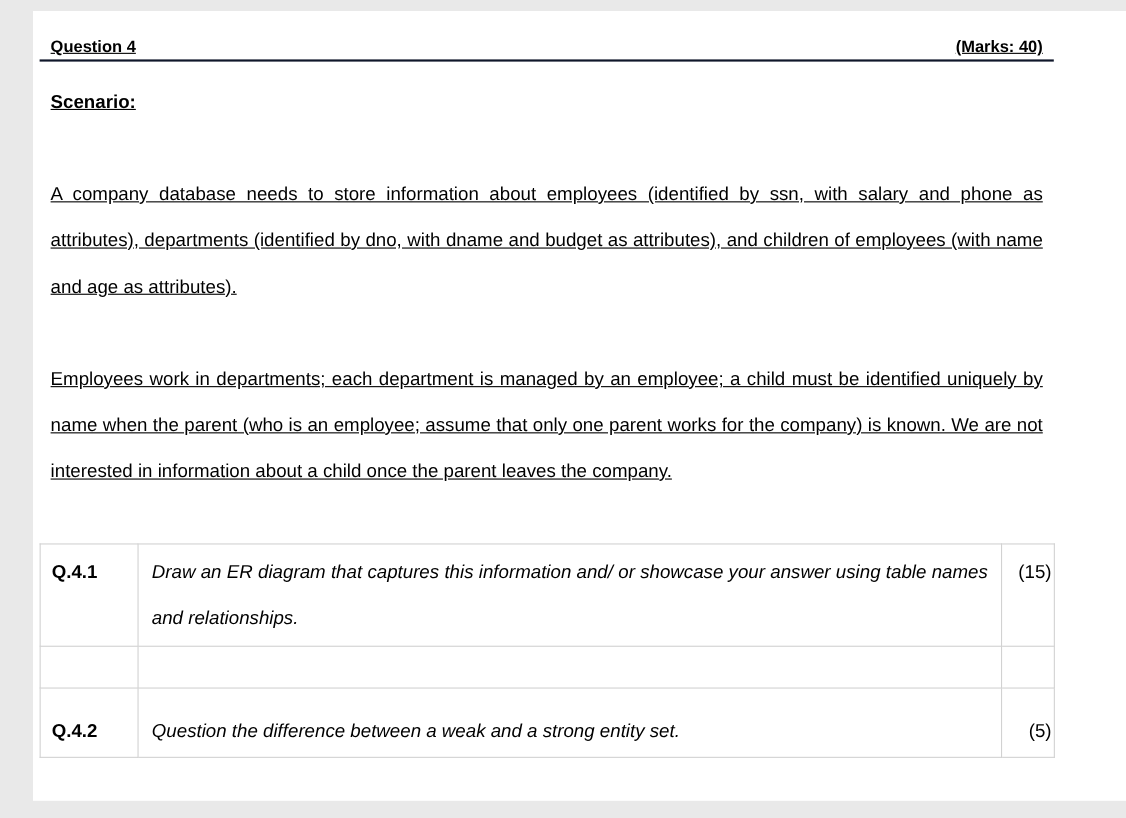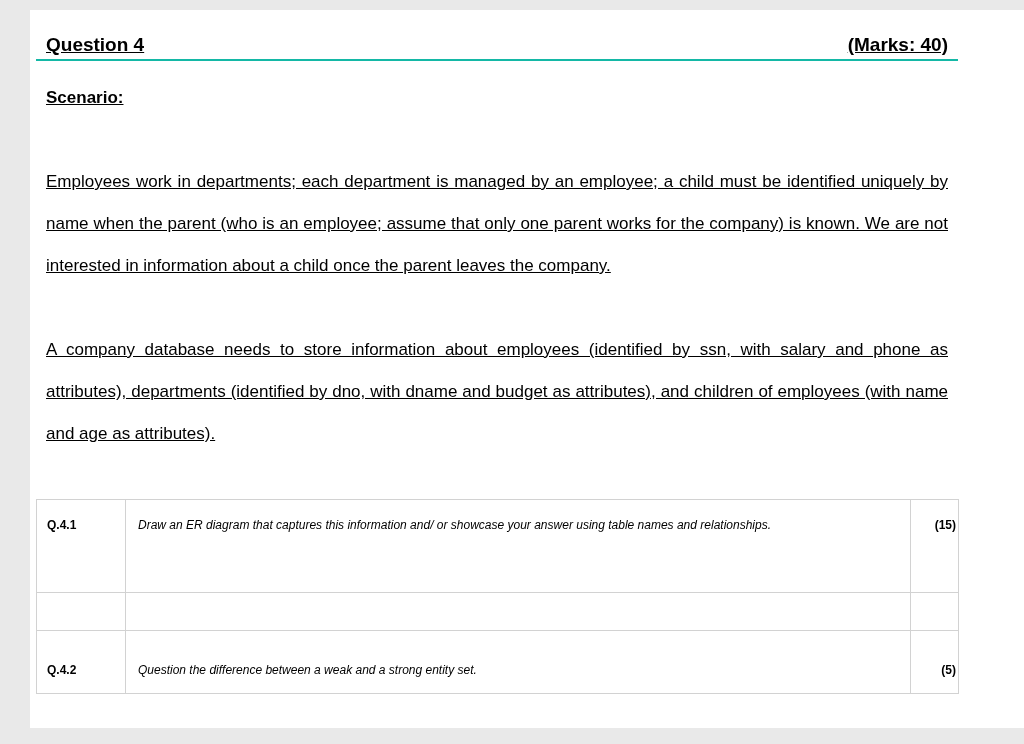--- a/index.html
+++ b/index.html
@@ -22,69 +22,69 @@
     position: absolute;
     left: 6px;
     top: 24px;
     width: 922px;
   }
   .header-row {
     display: flex;
     justify-content: space-between;
     align-items: flex-start;
     font-weight: bold;
-    font-size: 19px;
+    font-size: 15px;
     padding: 0 10px 3px 10px;
-    border-bottom: 2px solid #14b8a6;
+    border-bottom: 2px solid #0f172a;
   }
   .header-row span { text-decoration: underline; }
   .scenario {
     padding: 16px 10px 44px 10px;
     font-size: 17px;
     line-height: 42px;
     text-decoration: underline;
   }
   .scenario-title { font-weight: bold; }
   .scenario p {
     margin-top: 42px;
     text-align: justify;
   }
   table.qtable {
     border-collapse: collapse;
     width: 922px;
     table-layout: fixed;
-    font-size: 12px;
+    font-size: 17px;
   }
   table.qtable td {
     border: 1px solid #d2d2d2;
     vertical-align: top;
     line-height: 42px;
   }
   td.col-id    { width: 89px;  font-weight: bold; padding: 4px 10px; }
   td.col-text  { width: 785px; padding: 4px 12px; text-align: justify; font-style: italic; }
-  td.col-marks { width: 48px;  font-weight: bold; text-align: right; padding: 4px 2px; }
+  td.col-marks { width: 48px;  font-weight: normal; text-align: right; padding: 4px 2px; }
   tr.row-q1 td  { height: 93px; }
   tr.row-gap td { height: 38px; padding: 0; }
   tr.row-q2 td  { height: 47px; padding-top: 18px; padding-bottom: 2px; }
 </style>
 </head>
 <body>
 
 <div class="doc">
   <div class="sheet">
 
     <div class="header-row">
       <span>Question 4</span>
       <span>(Marks: 40)</span>
     </div>
 
     <div class="scenario">
       <div class="scenario-title">Scenario:</div>
+      <p>A company database needs to store information about employees (identified by ssn, with salary and phone as attributes), departments (identified by dno, with dname and budget as attributes), and children of employees (with name and age as attributes).</p>
       <p>Employees work in departments; each department is managed by an employee; a child must be identified uniquely by name when the parent (who is an employee; assume that only one parent works for the company) is known. We are not interested in information about a child once the parent leaves the company.</p>
-      <p>A company database needs to store information about employees (identified by ssn, with salary and phone as attributes), departments (identified by dno, with dname and budget as attributes), and children of employees (with name and age as attributes).</p>
     </div>
 
     <table class="qtable">
       <tbody>
         <tr class="row-q1">
           <td class="col-id">Q.4.1</td>
           <td class="col-text">Draw an ER diagram that captures this information and/ or showcase your answer using table names and relationships.</td>
           <td class="col-marks">(15)</td>
         </tr>
         <tr class="row-gap">

